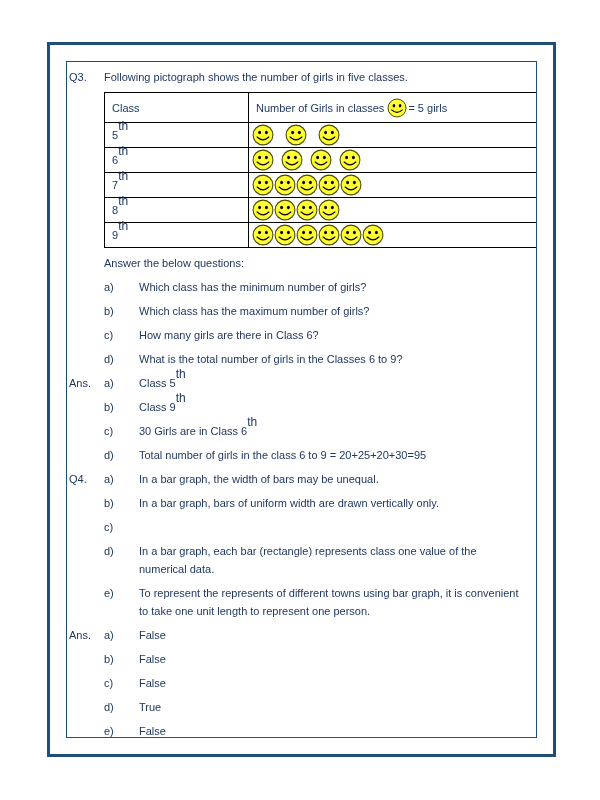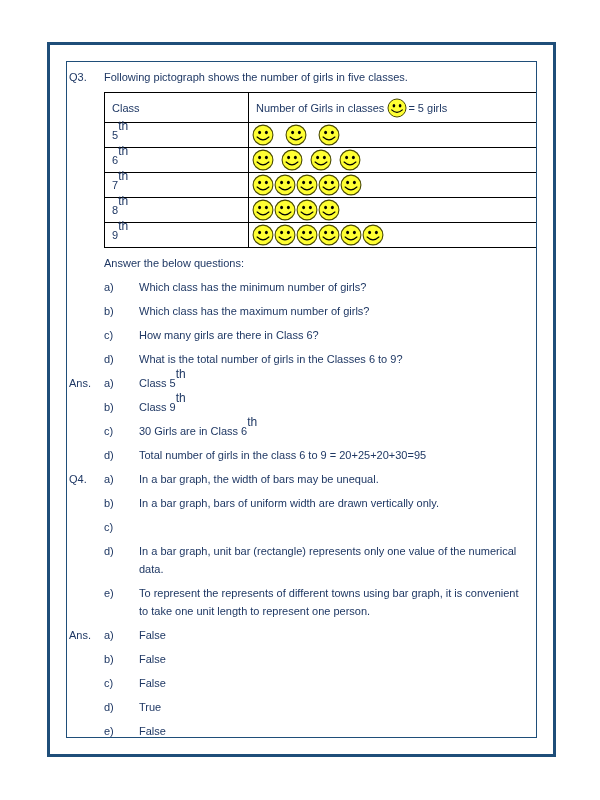--- a/index.html
+++ b/index.html
@@ -358,21 +358,21 @@
       <span>b)</span>
       <span class="txt">In a bar graph, bars of uniform width are drawn vertically only.</span>
     </div>
     <div class="row">
       <span></span>
       <span>c)</span>
     </div>
     <div class="row">
       <span></span>
       <span>d)</span>
-      <span class="txt">In a bar graph, unit bar (rectangle) represents only one value of the numerical data.</span>
+      <span class="txt">In a bar graph, each bar (rectangle) represents class one value of the numerical data.</span>
     </div>
     <div class="row">
       <span></span>
       <span>e)</span>
       <span class="txt">To represent the represents of different towns using bar graph, it is convenient to take one unit length to represent one person.</span>
     </div>
 
     <div class="row">
       <span>Ans.</span>
       <span>a)</span>

